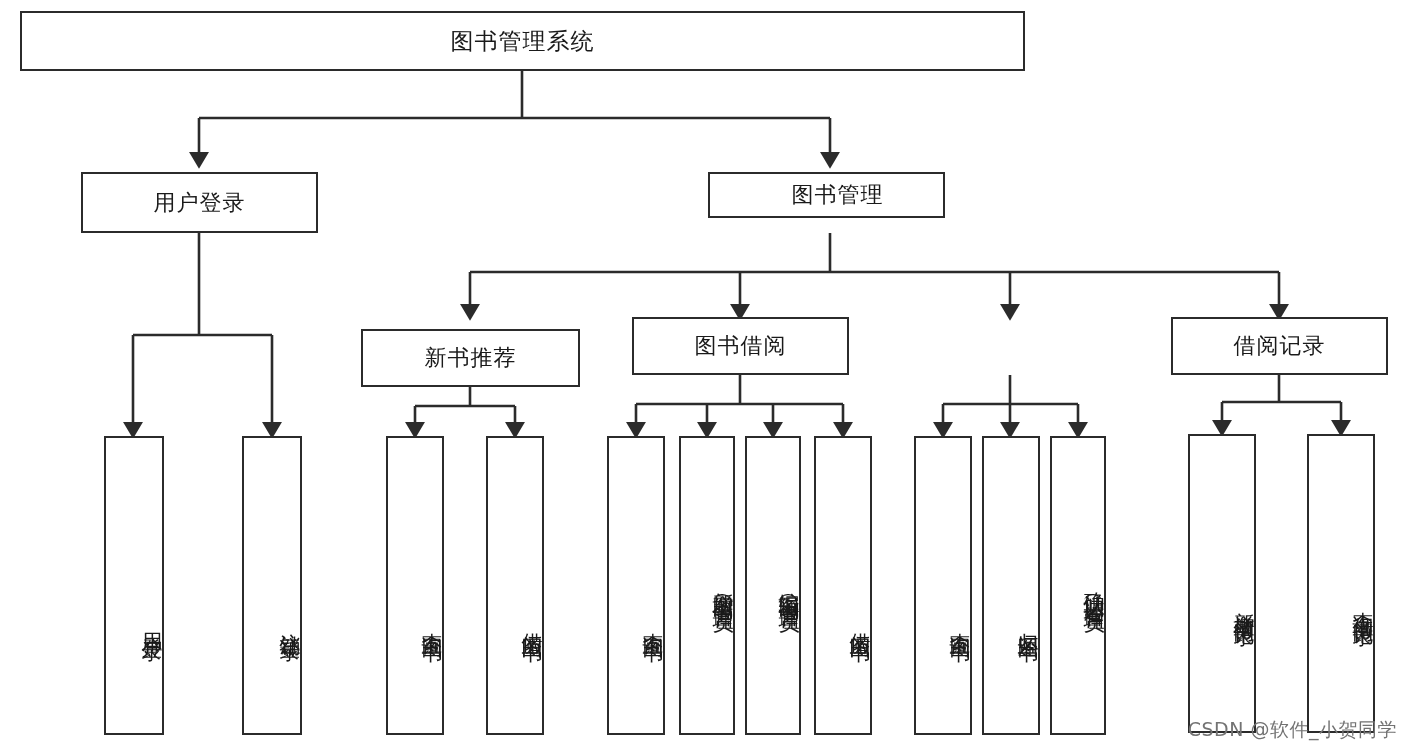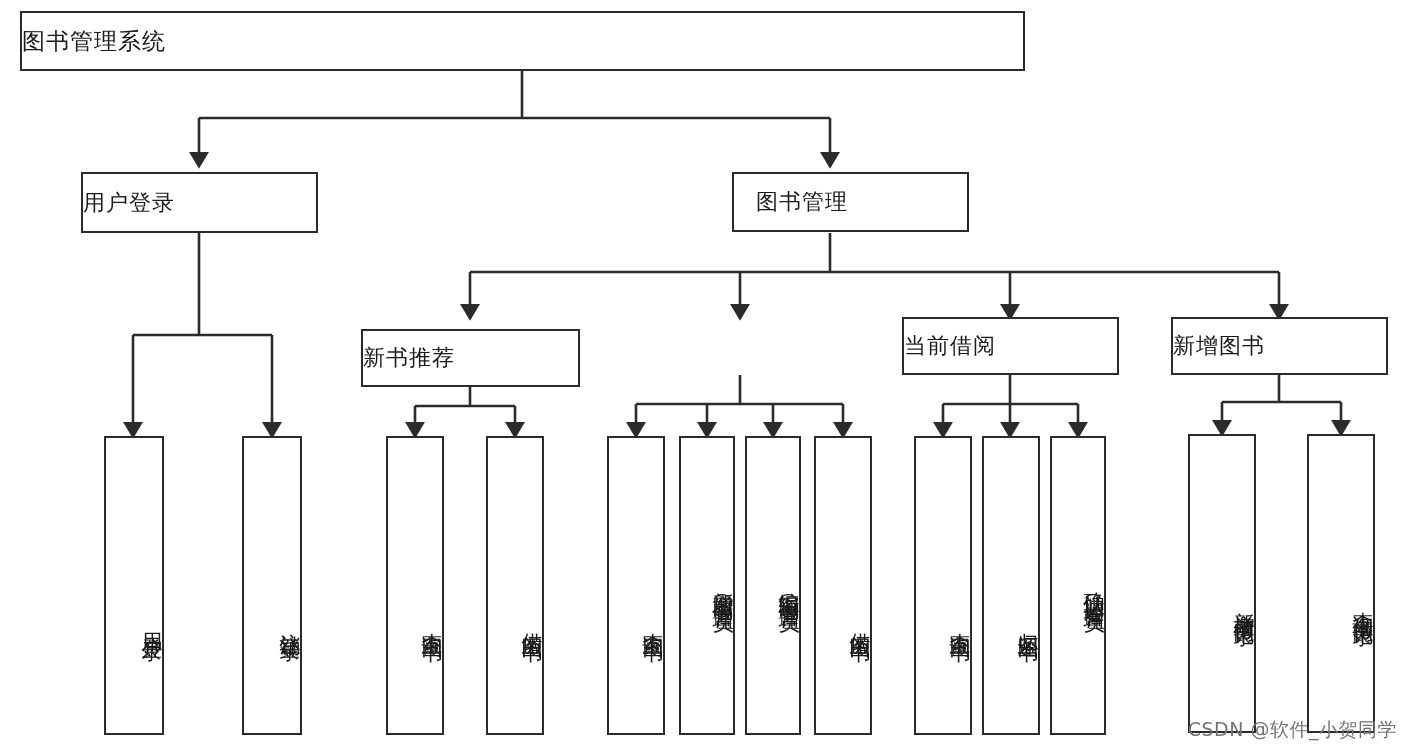--- a/index.html
+++ b/index.html
@@ -26,21 +26,21 @@
     height: 747px;
     pointer-events: none;
   }
   .node {
     position: absolute;
     box-sizing: border-box;
     background: #ffffff;
     border: 2px solid #2b2b2b;
     display: flex;
     align-items: center;
-    justify-content: flex-start;
+    justify-content: center;
     color: #1a1a1a;
     z-index: 2;
   }
   .node-h {
     
     font-size: 22px;
     letter-spacing: 1px;
     white-space: nowrap;
   }
   .node-root {
@@ -133,32 +133,32 @@
     </g>
   </svg>
 
   <div class="node node-h node-root" style="left:20px; top:11px; width:1005px; height:60px;">
     <span class="node-label">图书管理系统</span>
   </div>
 
   <div class="node node-h" style="left:81px; top:172px; width:237px; height:61px;">
     <span class="node-label">用户登录</span>
   </div>
-  <div class="node node-h" style="left:732px; top:172px; width:237px; height:60px;padding-left:22px;">
+  <div class="node node-h" style="left:708px; top:172px; width:237px; height:46px;padding-left:22px;">
     <span class="node-label">图书管理</span>
   </div>
 
   <div class="node node-h" style="left:361px; top:317px; width:219px; height:58px;margin-top:12px;">
     <span class="node-label">新书推荐</span>
   </div>
-  <div class="node node-h" style="left:902px; top:317px; width:217px; height:58px;">
-    <span class="node-label">当前借阅</span>
+  <div class="node node-h" style="left:632px; top:317px; width:217px; height:58px;">
+    <span class="node-label">图书借阅</span>
   </div>
   <div class="node node-h" style="left:1171px; top:317px; width:217px; height:58px;">
-    <span class="node-label">新增图书</span>
+    <span class="node-label">借阅记录</span>
   </div>
 
   <div class="node node-v" style="left:104px; top:436px; width:60px; height:299px; padding-top:72px;">
     <span class="node-label">用户登录</span>
   </div>
   <div class="node node-v" style="left:242px; top:436px; width:60px; height:299px; padding-top:72px;">
     <span class="node-label">注销登录</span>
   </div>
 
   <div class="node node-v" style="left:386px; top:436px; width:58px; height:299px; padding-top:72px;">

